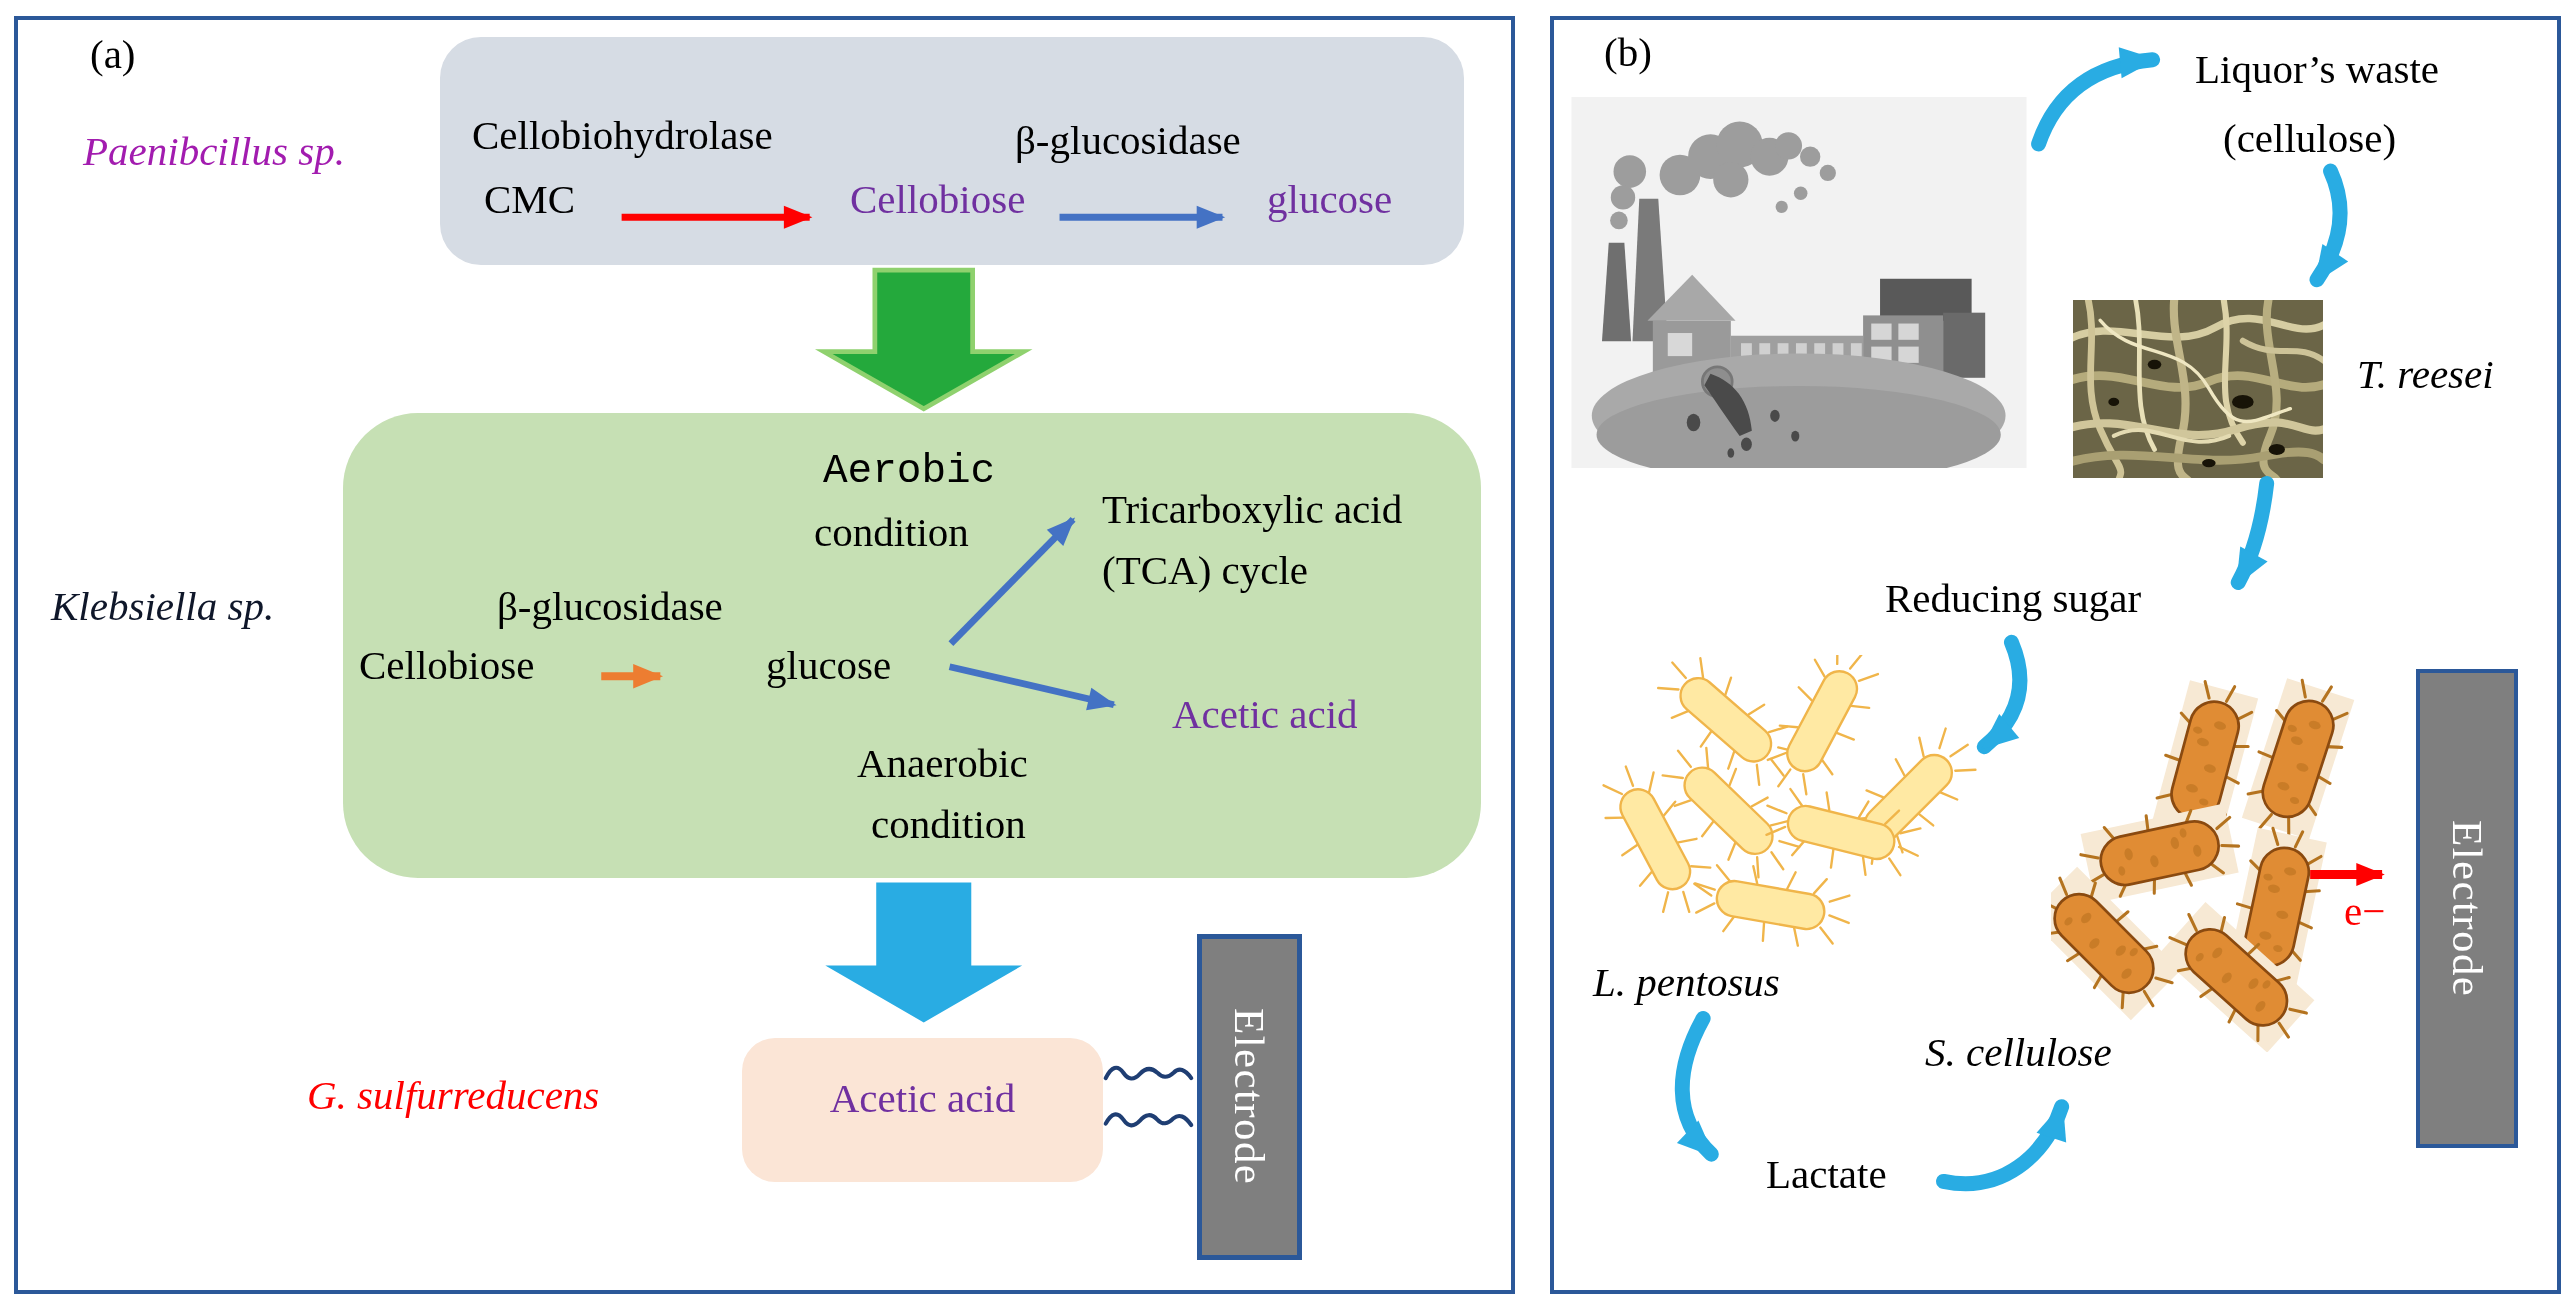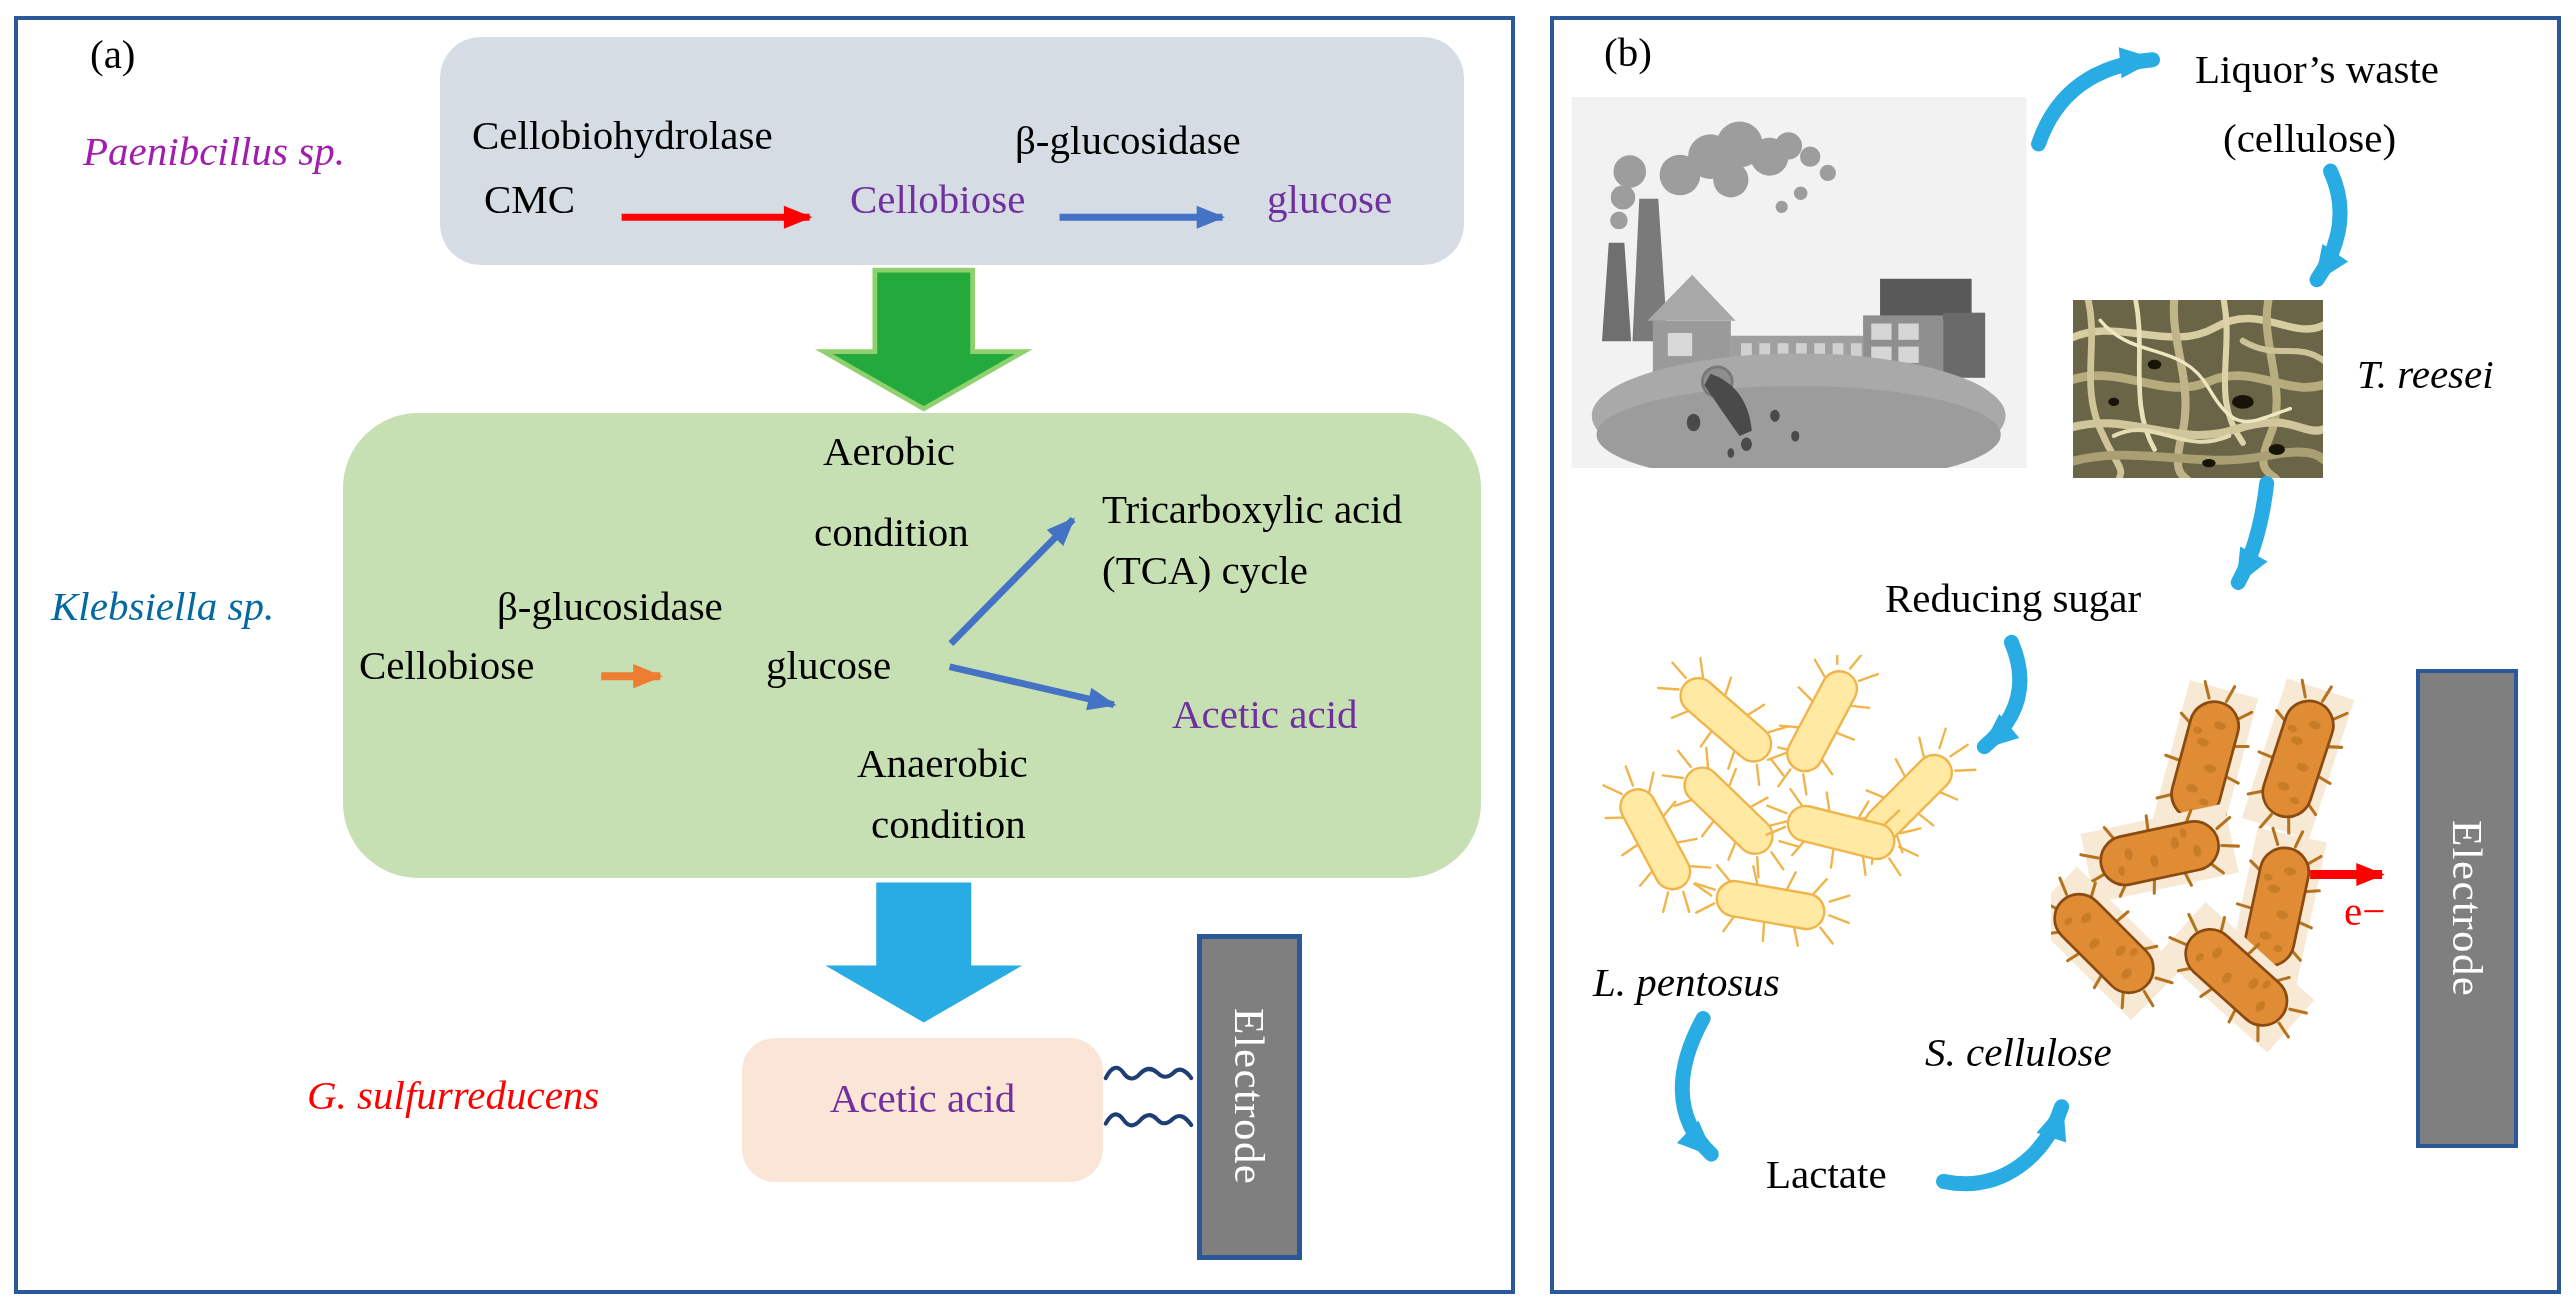--- a/index.html
+++ b/index.html
@@ -3,21 +3,21 @@
 <meta charset="utf-8">
 <style>
   html,body{margin:0;padding:0;background:#ffffff;}
   .stage{position:relative;width:2576px;height:1309px;background:#ffffff;
          font-family:"Liberation Serif","DejaVu Serif",serif;overflow:hidden;}
   .panel{position:absolute;border:4.1px solid #2b5899;background:#ffffff;box-sizing:border-box;}
   .t{position:absolute;font-size:41px;color:#000;white-space:nowrap;line-height:1.05;}
   .it{font-style:italic;}
   .purple{color:#7030a0;}
   .sp-blue{color:#a21caf;}
-  .sp-green{color:#0369a1;text-align:right;}
+  .sp-green{color:#0f172a;text-align:right;}
   .sp-red{color:#ff0000;}
   .e-red{color:#ff0000;}
   .rbox{position:absolute;box-sizing:border-box;}
   .graybox{background:#d6dce4;border-radius:41px;}
   .greenbox{background:#c6e0b4;border-radius:75px;}
   .peachbox{background:#fbe5d6;border-radius:33px;}
   .electrode{position:absolute;background:#7f7f7f;display:flex;align-items:center;justify-content:center;box-sizing:border-box;}
   .electrode span{writing-mode:vertical-rl;text-orientation:mixed;color:#ffffff;font-size:43px;letter-spacing:1.4px;}
   .el-a{border:5.4px solid #2b5899;}
   .el-b{border:4.1px solid #2b5899;}
@@ -229,21 +229,21 @@
 
   <div class="t" style="left:90px;top:33px;">(a)</div>
   <div class="t it sp-blue" style="left:83px;top:130px;">Paenibcillus sp.</div>
 
   <div class="t" style="left:472px;top:114px;">Cellobiohydrolase</div>
   <div class="t" style="left:1015px;top:119px;">β-glucosidase</div>
   <div class="t" style="left:484px;top:178px;">CMC</div>
   <div class="t purple" style="left:850px;top:178px;">Cellobiose</div>
   <div class="t purple" style="left:1267px;top:178px;">glucose</div>
 
-  <div class="t" style="left:823px;top:430px;">Aerobic</div>
+  <div class="t" style="left:823px;top:450px;font-family:Liberation Mono, monospace;">Aerobic</div>
   <div class="t" style="left:814px;top:511px;">condition</div>
   <div class="t" style="left:1102px;top:488px;">Tricarboxylic acid</div>
   <div class="t" style="left:1102px;top:549px;">(TCA) cycle</div>
   <div class="t it sp-green" style="left:51px;top:585px;">Klebsiella sp.</div>
   <div class="t" style="left:497px;top:585px;">β-glucosidase</div>
   <div class="t" style="left:359px;top:644px;">Cellobiose</div>
   <div class="t" style="left:766px;top:644px;">glucose</div>
   <div class="t purple" style="left:1172px;top:693px;">Acetic acid</div>
   <div class="t" style="left:857px;top:742px;">Anaerobic</div>
   <div class="t" style="left:871px;top:803px;">condition</div>

